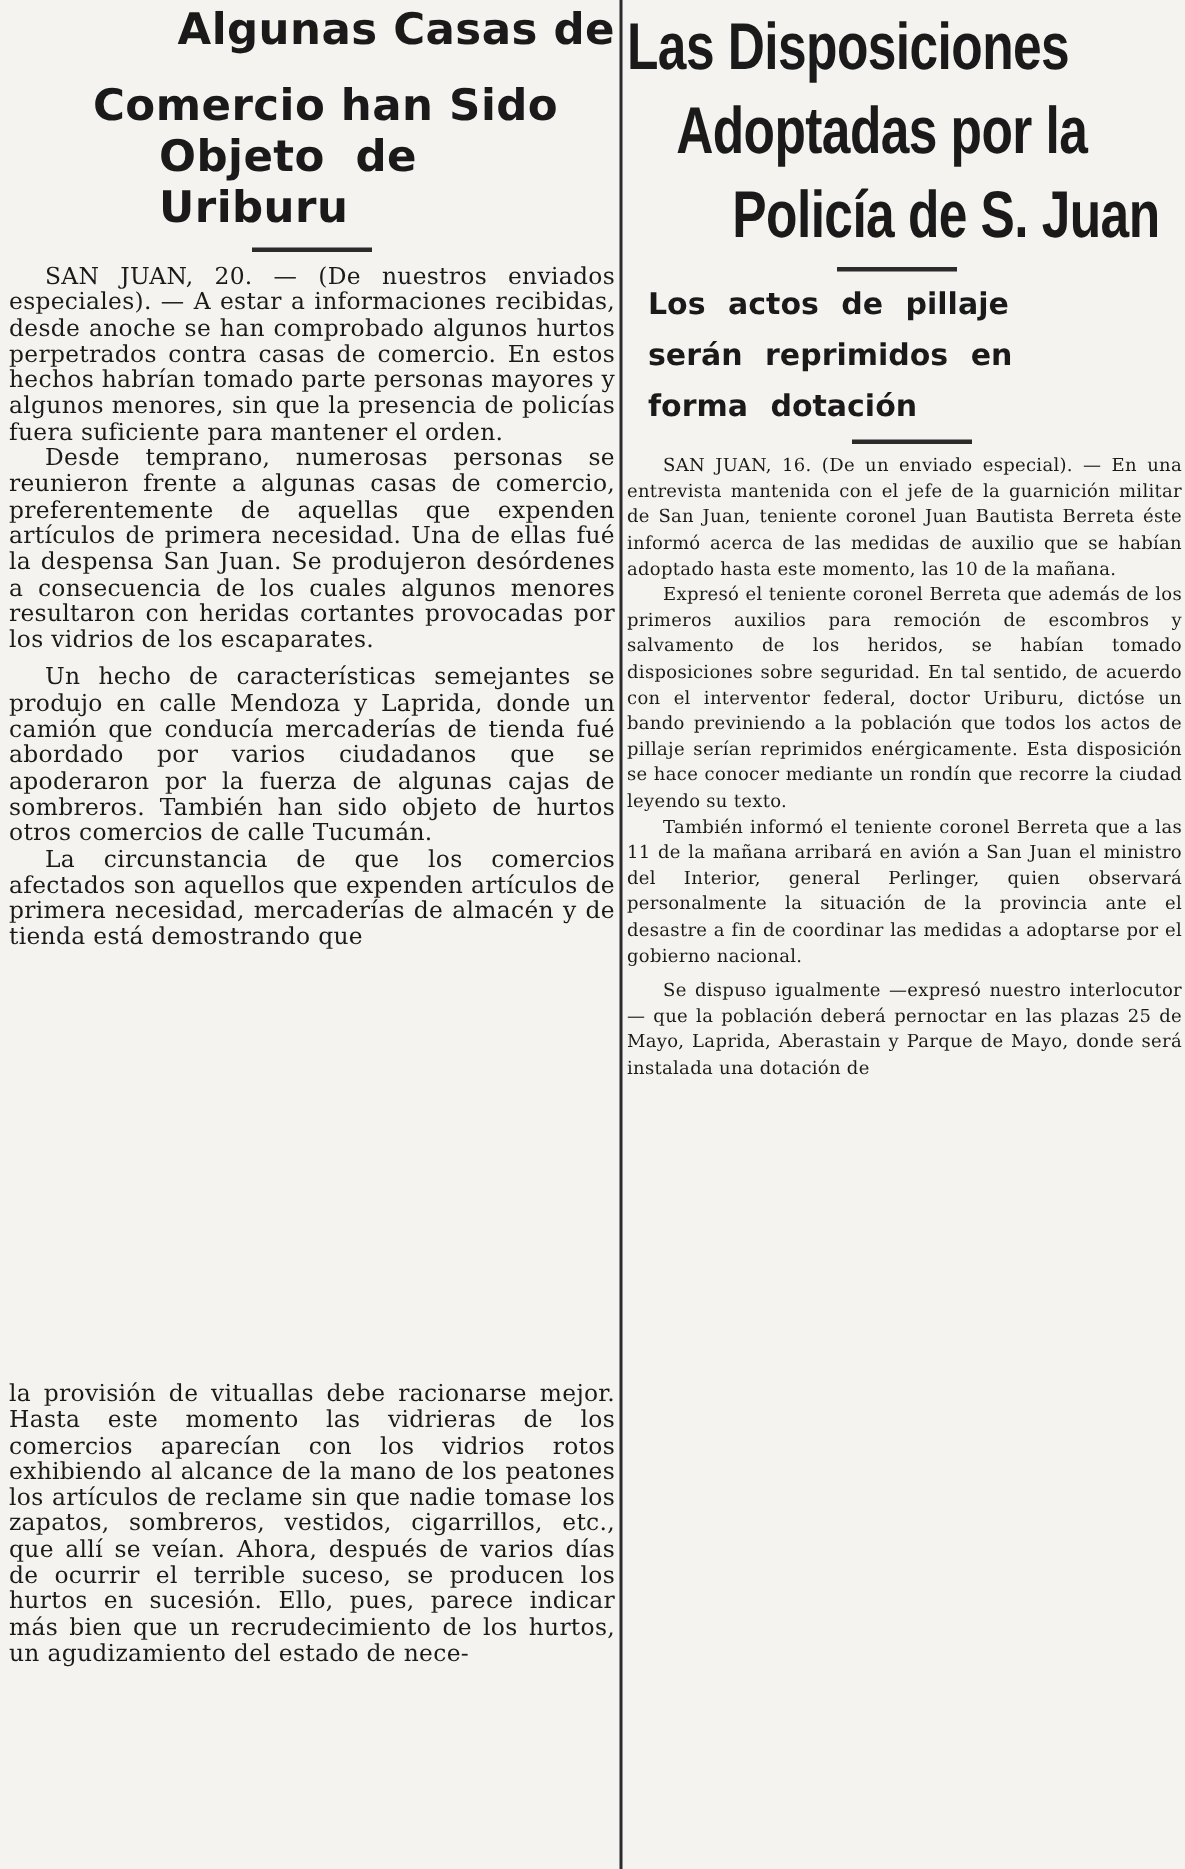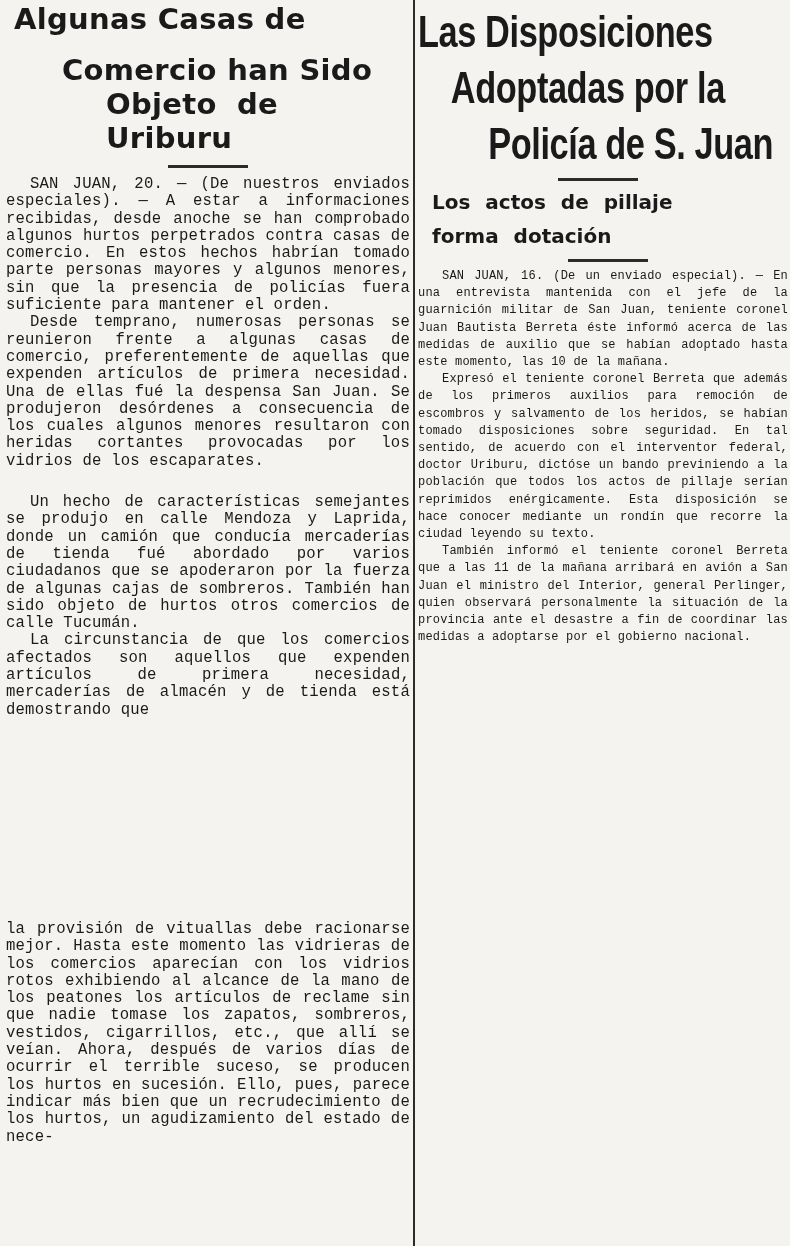--- a/index.html
+++ b/index.html
@@ -18,21 +18,21 @@
   .divider {
     position: absolute; left: 413px; top: 0; width: 2px; height: 1246px;
     background: #2b2b2b;
   }
   .headline-left {
     font-family: "DejaVu Sans", "Liberation Sans", sans-serif;
     font-weight: bold;
     font-size: 29px; line-height: 34px;
     margin: 2px 0 0 0; letter-spacing: 0.3px;
   }
-  .headline-left .l1 { display: block; padding-left: 8px; }
+  .headline-left .l1 { display: block; padding-left: 8px; text-align: right; }
   .headline-left .l2 { display: block; padding-left: 56px; margin-top: 17px; }
   .headline-left .l3 { display: block; padding-left: 100px; word-spacing: 10px; }
   .rule-short {
     width: 80px; height: 3px; background: #2b2b2b; margin: 10px auto 8px auto;
   }
   .headline-right {
     font-family: "Liberation Sans Narrow", "Liberation Sans", sans-serif;
     font-weight: bold;
     font-size: 44px; line-height: 56px;
     transform: scaleX(0.78); transform-origin: left top;
@@ -44,21 +44,20 @@
   .subhead-right {
     font-family: "DejaVu Sans", "Liberation Sans", sans-serif;
     font-weight: bold;
     font-size: 20px; line-height: 34px;
     margin: 0 0 0 14px; word-spacing: 8px;
   }
   p.body {
     margin: 0; font-size: 15.6px; line-height: 17.3px;
     text-align: justify; text-align-last: left;
     letter-spacing: 0.2px;
-    font-family: Liberation Mono, monospace;
   }
   p.body.indent { text-indent: 24px; }
   .block-left-top { margin-top: 0; }
   .block-left-bottom {
     position: absolute; left: 6px; top: 921px; width: 404px;
   }
   .col-right p.body { font-size: 12px; line-height: 17.2px; }
 </style>
 </head>
 <body>
@@ -66,41 +65,43 @@
 <div class="col-left">
   <h1 class="headline-left">
     <span class="l1">Algunas Casas de</span>
     <span class="l2">Comercio han Sido</span>
     <span class="l3">Objeto de Uriburu</span>
   </h1>
   <div class="rule-short"></div>
   <div class="block-left-top">
     <p class="body indent">SAN JUAN, 20. — (De nuestros enviados especiales). — A estar a informaciones recibidas, desde anoche se han comprobado algunos hurtos perpetrados contra casas de comercio. En estos hechos habrían tomado parte personas mayores y algunos menores, sin que la presencia de policías fuera suficiente para mantener el orden.</p>
     <p class="body indent">Desde temprano, numerosas personas se reunieron frente a algunas casas de comercio, preferentemente de aquellas que expenden artículos de primera necesidad. Una de ellas fué la despensa San Juan. Se produjeron desórdenes a consecuencia de los cuales algunos menores resultaron con heridas cortantes provocadas por los vidrios de los escaparates.</p>
-    <p class="body indent" style="margin-top:24px">Un hecho de características semejantes se produjo en calle Mendoza y Laprida, donde un camión que conducía mercaderías de tienda fué abordado por varios ciudadanos que se apoderaron por la fuerza de algunas cajas de sombreros. También han sido objeto de hurtos otros comercios de calle Tucumán.</p>
+    <p class="body indent" style="margin-top:8px">Un hecho de características semejantes se produjo en calle Mendoza y Laprida, donde un camión que conducía mercaderías de tienda fué abordado por varios ciudadanos que se apoderaron por la fuerza de algunas cajas de sombreros. También han sido objeto de hurtos otros comercios de calle Tucumán.</p>
     <p class="body indent">La circunstancia de que los comercios afectados son aquellos que expenden artículos de primera necesidad, mercaderías de almacén y de tienda está demostrando que</p>
   </div>
 </div>
 
 <div class="block-left-bottom">
   <p class="body">la provisión de vituallas debe racionarse mejor. Hasta este momento las vidrieras de los comercios aparecían con los vidrios rotos exhibiendo al alcance de la mano de los peatones los artículos de reclame sin que nadie tomase los zapatos, sombreros, vestidos, cigarrillos, etc., que allí se veían. Ahora, después de varios días de ocurrir el terrible suceso, se producen los hurtos en sucesión. Ello, pues, parece indicar más bien que un recrudecimiento de los hurtos, un agudizamiento del estado de nece-</p>
 </div>
 
 <div class="divider"></div>
 
 <div class="col-right">
   <h1 class="headline-right">
     <span class="l1">Las Disposiciones</span>
     <span class="l2">Adoptadas por la</span>
     <span class="l3">Policía de S. Juan</span>
   </h1>
   <div class="rule-short" style="margin:6px 0 4px 140px;"></div>
   <h2 class="subhead-right">
     <span style="display:block">Los actos de pillaje</span>
+    <span style="display:block">serán reprimidos en</span>
     <span style="display:block">forma dotación</span>
   </h2>
   <div class="rule-short" style="margin:6px 0 6px 150px;"></div>
   <div>
     <p class="body indent">SAN JUAN, 16. (De un enviado especial). — En una entrevista mantenida con el jefe de la guarnición militar de San Juan, teniente coronel Juan Bautista Berreta éste informó acerca de las medidas de auxilio que se habían adoptado hasta este momento, las 10 de la mañana.</p>
     <p class="body indent">Expresó el teniente coronel Berreta que además de los primeros auxilios para remoción de escombros y salvamento de los heridos, se habían tomado disposiciones sobre seguridad. En tal sentido, de acuerdo con el interventor federal, doctor Uriburu, dictóse un bando previniendo a la población que todos los actos de pillaje serían reprimidos enérgicamente. Esta disposición se hace conocer mediante un rondín que recorre la ciudad leyendo su texto.</p>
     <p class="body indent">También informó el teniente coronel Berreta que a las 11 de la mañana arribará en avión a San Juan el ministro del Interior, general Perlinger, quien observará personalmente la situación de la provincia ante el desastre a fin de coordinar las medidas a adoptarse por el gobierno nacional.</p>
+    <p class="body indent" style="margin-top:6px">Se dispuso igualmente —expresó nuestro interlocutor— que la población deberá pernoctar en las plazas 25 de Mayo, Laprida, Aberastain y Parque de Mayo, donde será instalada una dotación de</p>
   </div>
 </div>
 
 </body></html>

